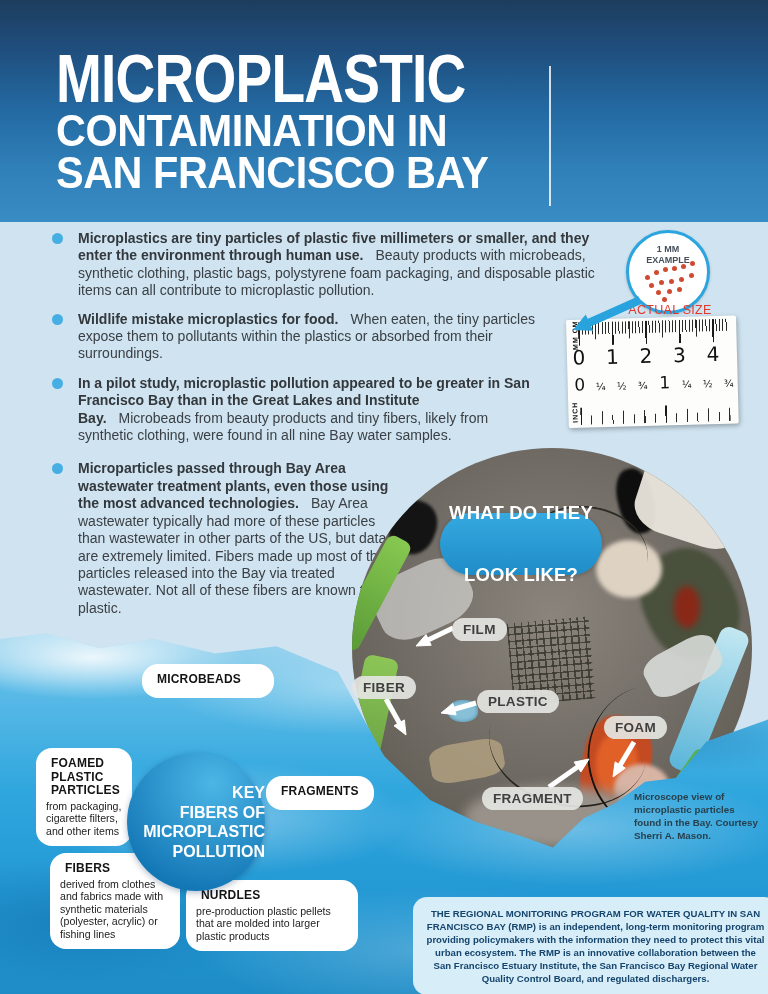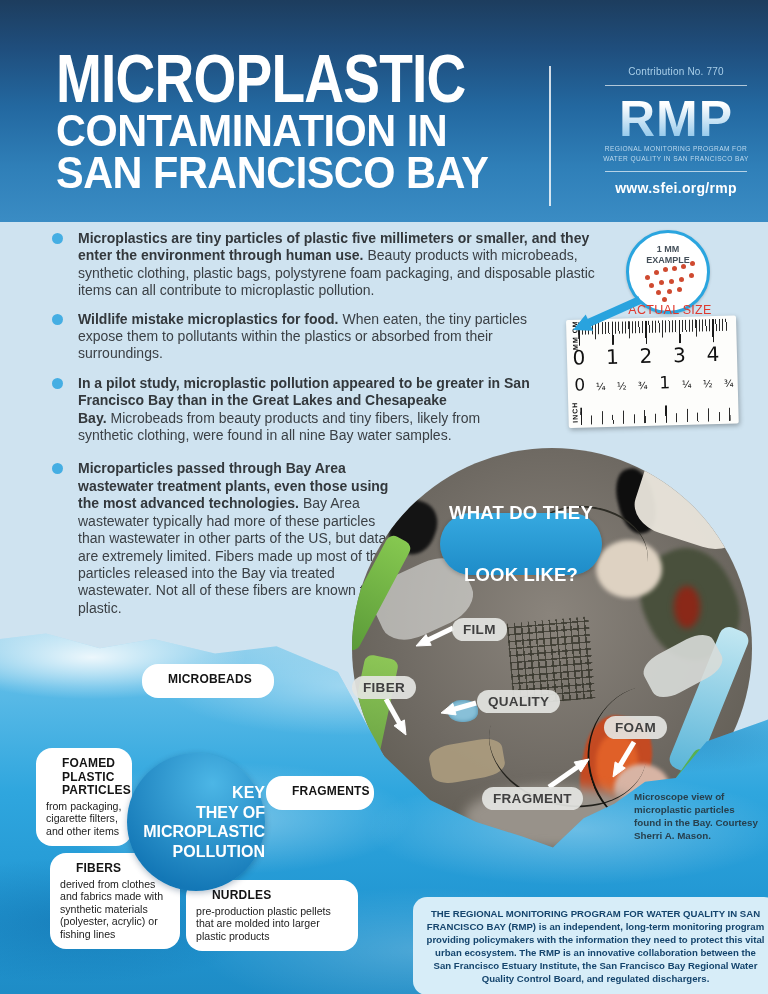--- a/index.html
+++ b/index.html
@@ -19,21 +19,21 @@
   .rmp{font-size:50px;font-weight:700;letter-spacing:1px;line-height:50px;
        background:linear-gradient(180deg,#ffffff 20%,#8ec6ea 90%);
        -webkit-background-clip:text;background-clip:text;color:transparent;-webkit-text-fill-color:transparent;}
   .rmpsub{font-size:6.6px;color:#bcd9ee;letter-spacing:.4px;line-height:8.5px;margin-top:1px;}
   .site{font-size:14px;font-weight:700;letter-spacing:.3px;margin-top:6px;}
 
   
   .bullets{position:absolute;left:52px;top:230px;z-index:2;}
   .bullet{position:relative;padding-left:26px;color:#3b4045;font-size:14px;line-height:17.4px;}
   .bullet .dot{position:absolute;left:0;top:3px;width:11px;height:11px;border-radius:50%;background:#45aee3;}
-  .b-bold{font-weight:700;color:#33383c;margin-right:4px;}
+  .b-bold{font-weight:700;color:#33383c;margin-right:12px;}
   .bw1{width:532px;margin-bottom:11px;}
   .bw2{width:460px;margin-bottom:12px;}
   .bw3{width:452px;margin-bottom:16px;}
   .bw4{width:316px;}
 
   
   .badge{position:absolute;left:626px;top:230px;width:78px;height:78px;border-radius:50%;
          background:#fff;border:3px solid #2aa5df;z-index:2;box-shadow:0 1px 3px rgba(0,0,0,.2);}
   .badge .lbl{position:absolute;left:0;top:11px;width:100%;text-align:center;
               font-size:9px;font-weight:700;color:#45505a;line-height:10.5px;}
@@ -116,21 +116,21 @@
       radial-gradient(ellipse 260px 80px at 30% 52%,rgba(255,255,255,.35),transparent 70%),
       radial-gradient(ellipse 320px 90px at 55% 88%,rgba(255,255,255,.2),transparent 70%),
       radial-gradient(ellipse 280px 90px at 10% 80%,rgba(10,90,150,.35),transparent 70%),
       radial-gradient(ellipse 200px 50px at 88% 30%,rgba(12,100,160,.3),transparent 70%),
       linear-gradient(180deg,#a8d9ef 0%,#5cbbe7 16%,#2fa6de 45%,#2196d2 78%,#1e8cc6 100%);
     clip-path:polygon(0% 3%,6% 1.5%,13% 5.5%,20% 3%,28% 7%,36% 5%,44% 12%,50% 35%,56% 47%,
       62% 53%,68% 57%,72% 60%,76% 52%,80% 48%,84% 42%,88% 41%,92% 31%,100% 25%,100% 100%,0% 100%);}
 
   
   .card{position:absolute;background:#fff;border-radius:16px;padding:9px 10px;z-index:5;}
-  .card h4{font-size:12px;font-weight:700;color:#141414;margin:0 16px 2px;letter-spacing:.2px;line-height:13.5px;}
+  .card h4{font-size:12px;font-weight:700;color:#141414;margin:0 5px 2px;letter-spacing:.2px;line-height:13.5px;}
   .card p{font-size:10.6px;line-height:12.6px;color:#222;margin:0;}
   .c-microbeads{left:142px;top:664px;width:112px;}
   .c-foamed{left:36px;top:748px;width:76px;}
   .c-fragments{left:266px;top:776px;width:88px;}
   .c-fibers{left:50px;top:853px;width:110px;}
   .c-nurdles{left:186px;top:880px;width:152px;}
   .keycircle{position:absolute;left:127px;top:753px;width:138px;height:138px;border-radius:50%;z-index:6;
      background:radial-gradient(circle at 62% 22%,#4cb6e6,#1377b6 78%);
      display:flex;flex-direction:column;align-items:flex-end;justify-content:center;
      color:#fff;font-weight:700;font-size:16px;line-height:19.5px;text-align:center;
@@ -148,43 +148,34 @@
 
 <div class="page">
 
   <div class="header">
     <div class="title">
       <div class="t1">MICROPLASTIC</div>
       <div class="t2">CONTAMINATION IN</div>
       <div class="t3">SAN FRANCISCO BAY</div>
     </div>
     <div class="vline"></div>
-    <div class="rmpblock">
-      <div class="contrib">Contribution No. 770</div>
-      <div class="hline"></div>
-      <div class="rmp">RMP</div>
-      <div class="rmpsub">REGIONAL MONITORING PROGRAM FOR</div>
-      <div class="rmpsub">WATER QUALITY IN SAN FRANCISCO BAY</div>
-      <div class="hline"></div>
-      <div class="site">www.sfei.org/rmp</div>
-    </div>
   </div>
 
   <div class="bullets">
     <div class="bullet bw1">
       <span class="dot"></span>
       <span class="b-bold">Microplastics are tiny particles of plastic five millimeters or smaller, and they enter the environment through human use.</span><span>Beauty products with microbeads, synthetic clothing, plastic bags, polystyrene foam packaging, and disposable plastic items can all contribute to microplastic pollution.</span>
     </div>
     <div class="bullet bw2">
       <span class="dot"></span>
       <span class="b-bold">Wildlife mistake microplastics for food.</span><span>When eaten, the tiny particles expose them to pollutants within the plastics or absorbed from their surroundings.</span>
     </div>
     <div class="bullet bw3">
       <span class="dot"></span>
-      <span class="b-bold">In a pilot study, microplastic pollution appeared to be greater in San Francisco Bay than in the Great Lakes and Chesapeake Bay.</span><span>Microbeads from beauty products and tiny fibers, likely from synthetic clothing, were found in all nine Bay water samples.</span>
+      <span class="b-bold">In a pilot study, microplastic pollution appeared to be greater in San Francisco Bay than in the Great Lakes and Institute Bay.</span><span>Microbeads from beauty products and tiny fibers, likely from synthetic clothing, were found in all nine Bay water samples.</span>
     </div>
     <div class="bullet bw4">
       <span class="dot"></span>
       <span class="b-bold">Microparticles passed through Bay Area wastewater treatment plants, even those using the most advanced technologies.</span><span>Bay Area wastewater typically had more of these particles than wastewater in other parts of the US, but data are extremely limited. Fibers made up most of the particles released into the Bay via treated wastewater. Not all of these fibers are known to be plastic.</span>
     </div>
   </div>
 
   <div class="badge">
     <div class="lbl">
       <span>1 MM</span><br>
@@ -286,21 +277,21 @@
       <polygon points="589,759 580.9,771.9 574.1,762.1" stroke-width="1"></polygon>
     </g>
   </svg>
 
   <div class="qpill">
     <span>WHAT DO THEY</span>
     <span>LOOK LIKE?</span>
   </div>
   <span class="plabel lab-film">FILM</span>
   <span class="plabel lab-fiber">FIBER</span>
-  <span class="plabel lab-pellet">QUALITY</span>
+  <span class="plabel lab-pellet">PLASTIC</span>
   <span class="plabel lab-foam">FOAM</span>
   <span class="plabel lab-fragment">FRAGMENT</span>
   <div class="caption">Microscope view of microplastic particles found in the Bay. Courtesy Sherri A. Mason.</div>
 
   <div class="card c-microbeads">
     <h4>MICROBEADS</h4>
   </div>
   <div class="card c-foamed">
     <h4>FOAMED PLASTIC PARTICLES</h4>
     <p>from packaging, cigarette filters, and other items</p>
@@ -311,21 +302,21 @@
   <div class="card c-fibers">
     <h4>FIBERS</h4>
     <p>derived from clothes and fabrics made with synthetic materials (polyester, acrylic) or fishing lines</p>
   </div>
   <div class="card c-nurdles">
     <h4>NURDLES</h4>
     <p>pre-production plastic pellets that are molded into larger plastic products</p>
   </div>
   <div class="keycircle">
     <span>KEY</span>
-    <span>THEY OF</span>
+    <span>FIBERS OF</span>
     <span>MICROPLASTIC</span>
     <span>POLLUTION</span>
   </div>
 
   <div class="footerbox">
     <span>THE REGIONAL MONITORING PROGRAM FOR WATER QUALITY IN SAN FRANCISCO BAY (RMP)</span><span> is an independent, long-term monitoring program providing policymakers with the information they need to protect this vital urban ecosystem. The RMP is an innovative collaboration between the San Francisco Estuary Institute, the San Francisco Bay Regional Water Quality Control Board, and regulated dischargers.</span>
   </div>
 
 </div>
 

